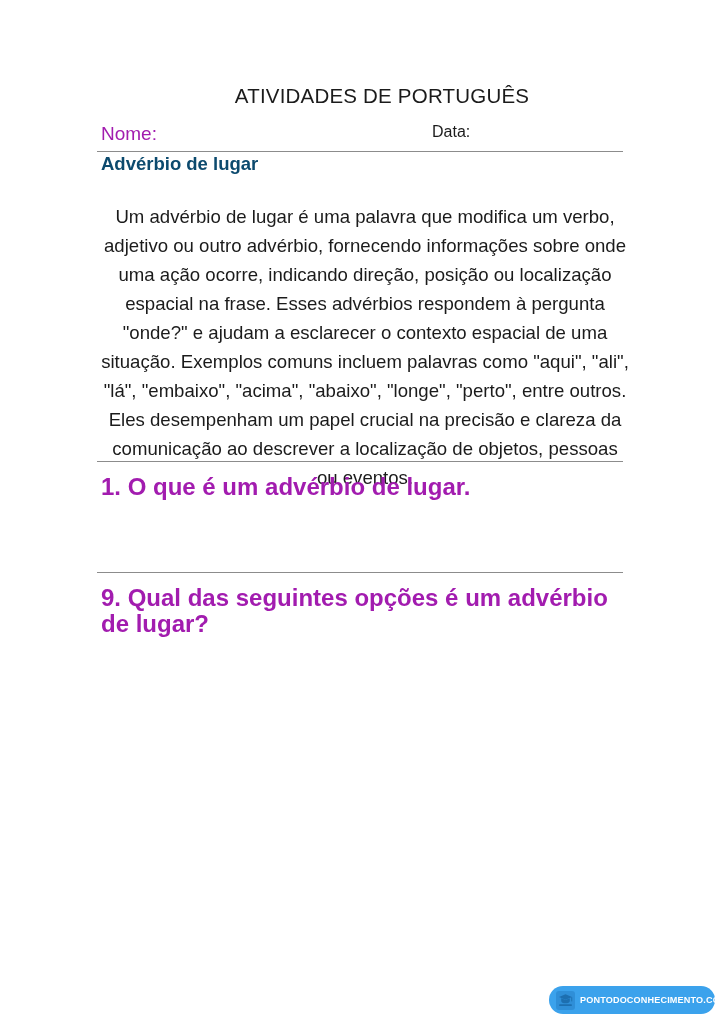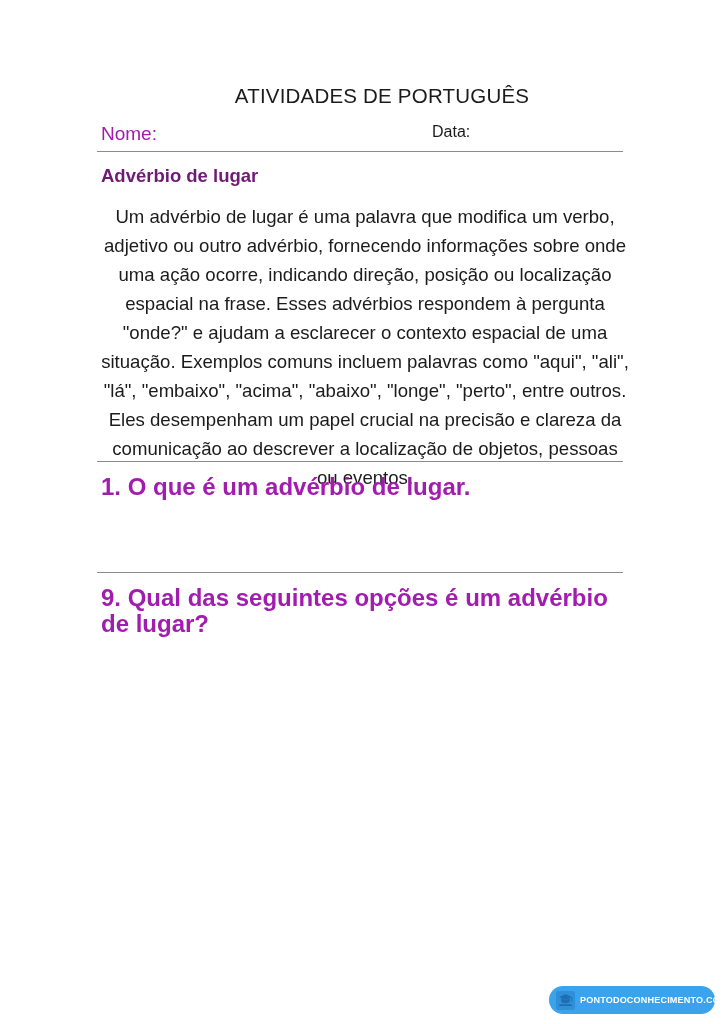--- a/index.html
+++ b/index.html
@@ -69,24 +69,24 @@
     background: #8c8c8c;
   }
   .rule-header  { top: 151px; }
   .rule-q1-top  { top: 461px; }
   .rule-q1-bot  { top: 572px; }
 
   
   .section-heading {
     position: absolute;
     left: 101px;
-    top: 165px;
+    top: 153px;
     font-size: 18.5px;
     font-weight: bold;
-    color: #701a75;
+    color: #0c4a6e;
   }
 
   
   .body-paragraph {
     position: absolute;
     left: 101px;
     top: 202px;
     width: 528px;
     font-size: 18.6px;
     line-height: 29px;

